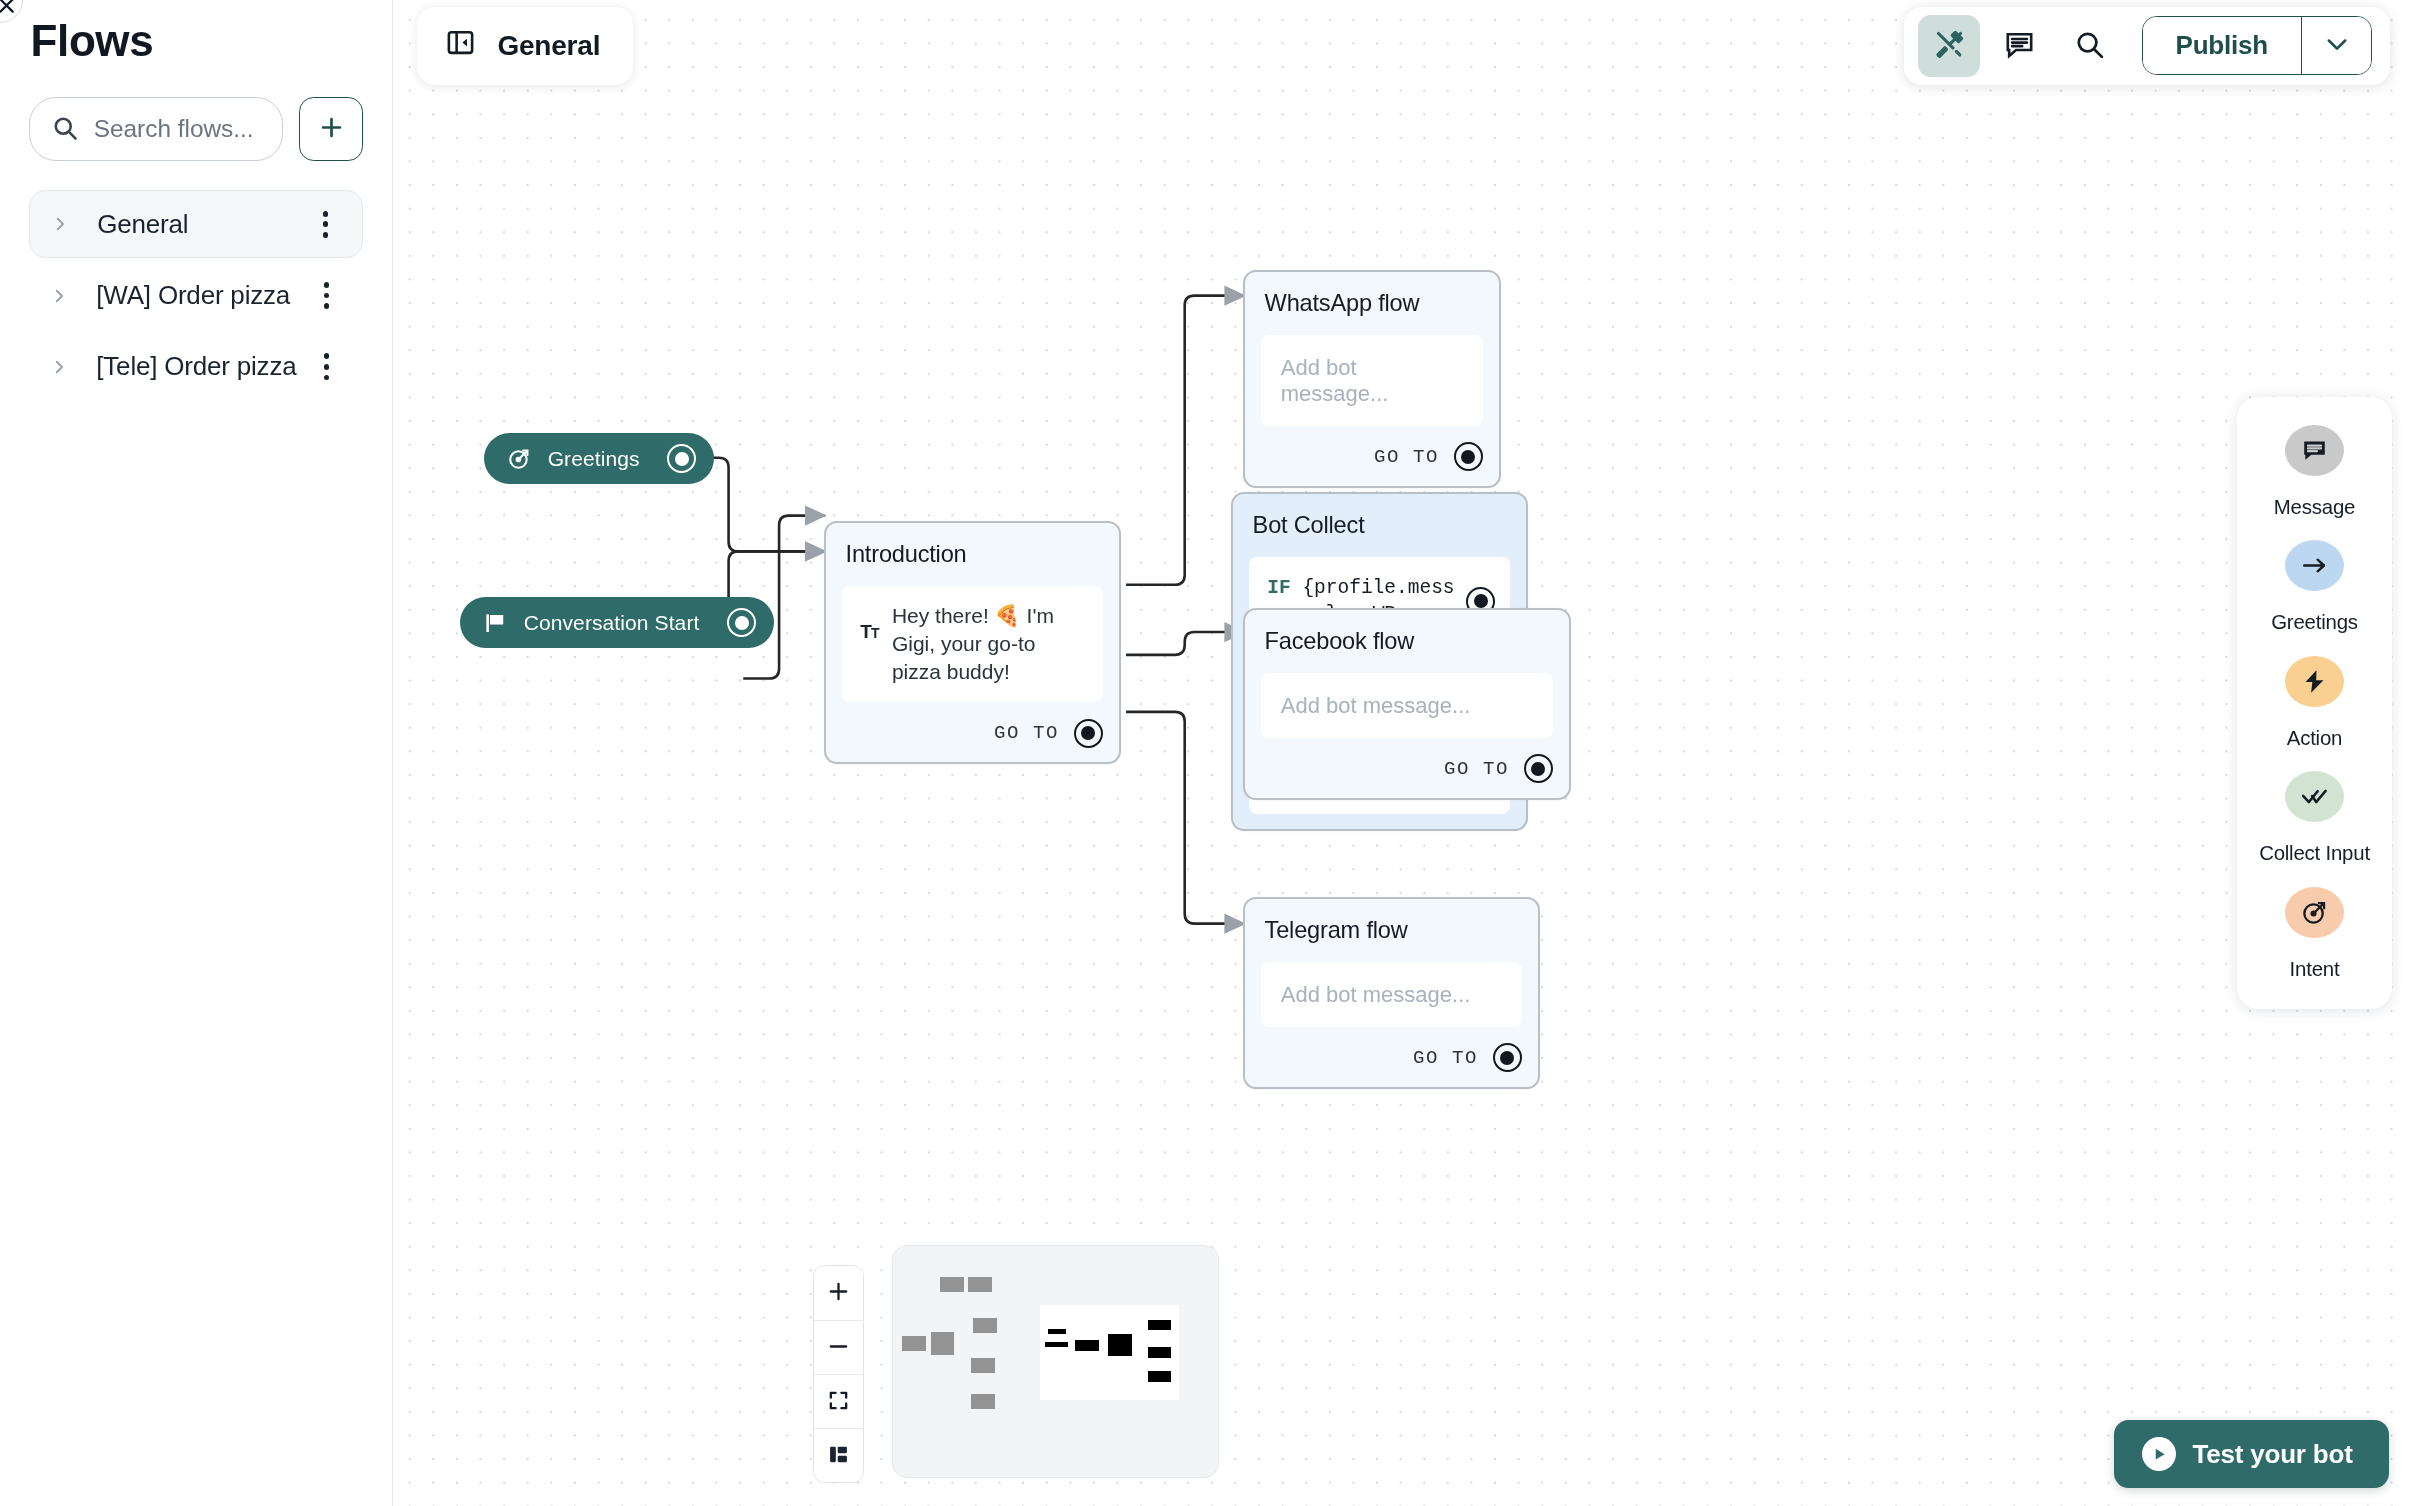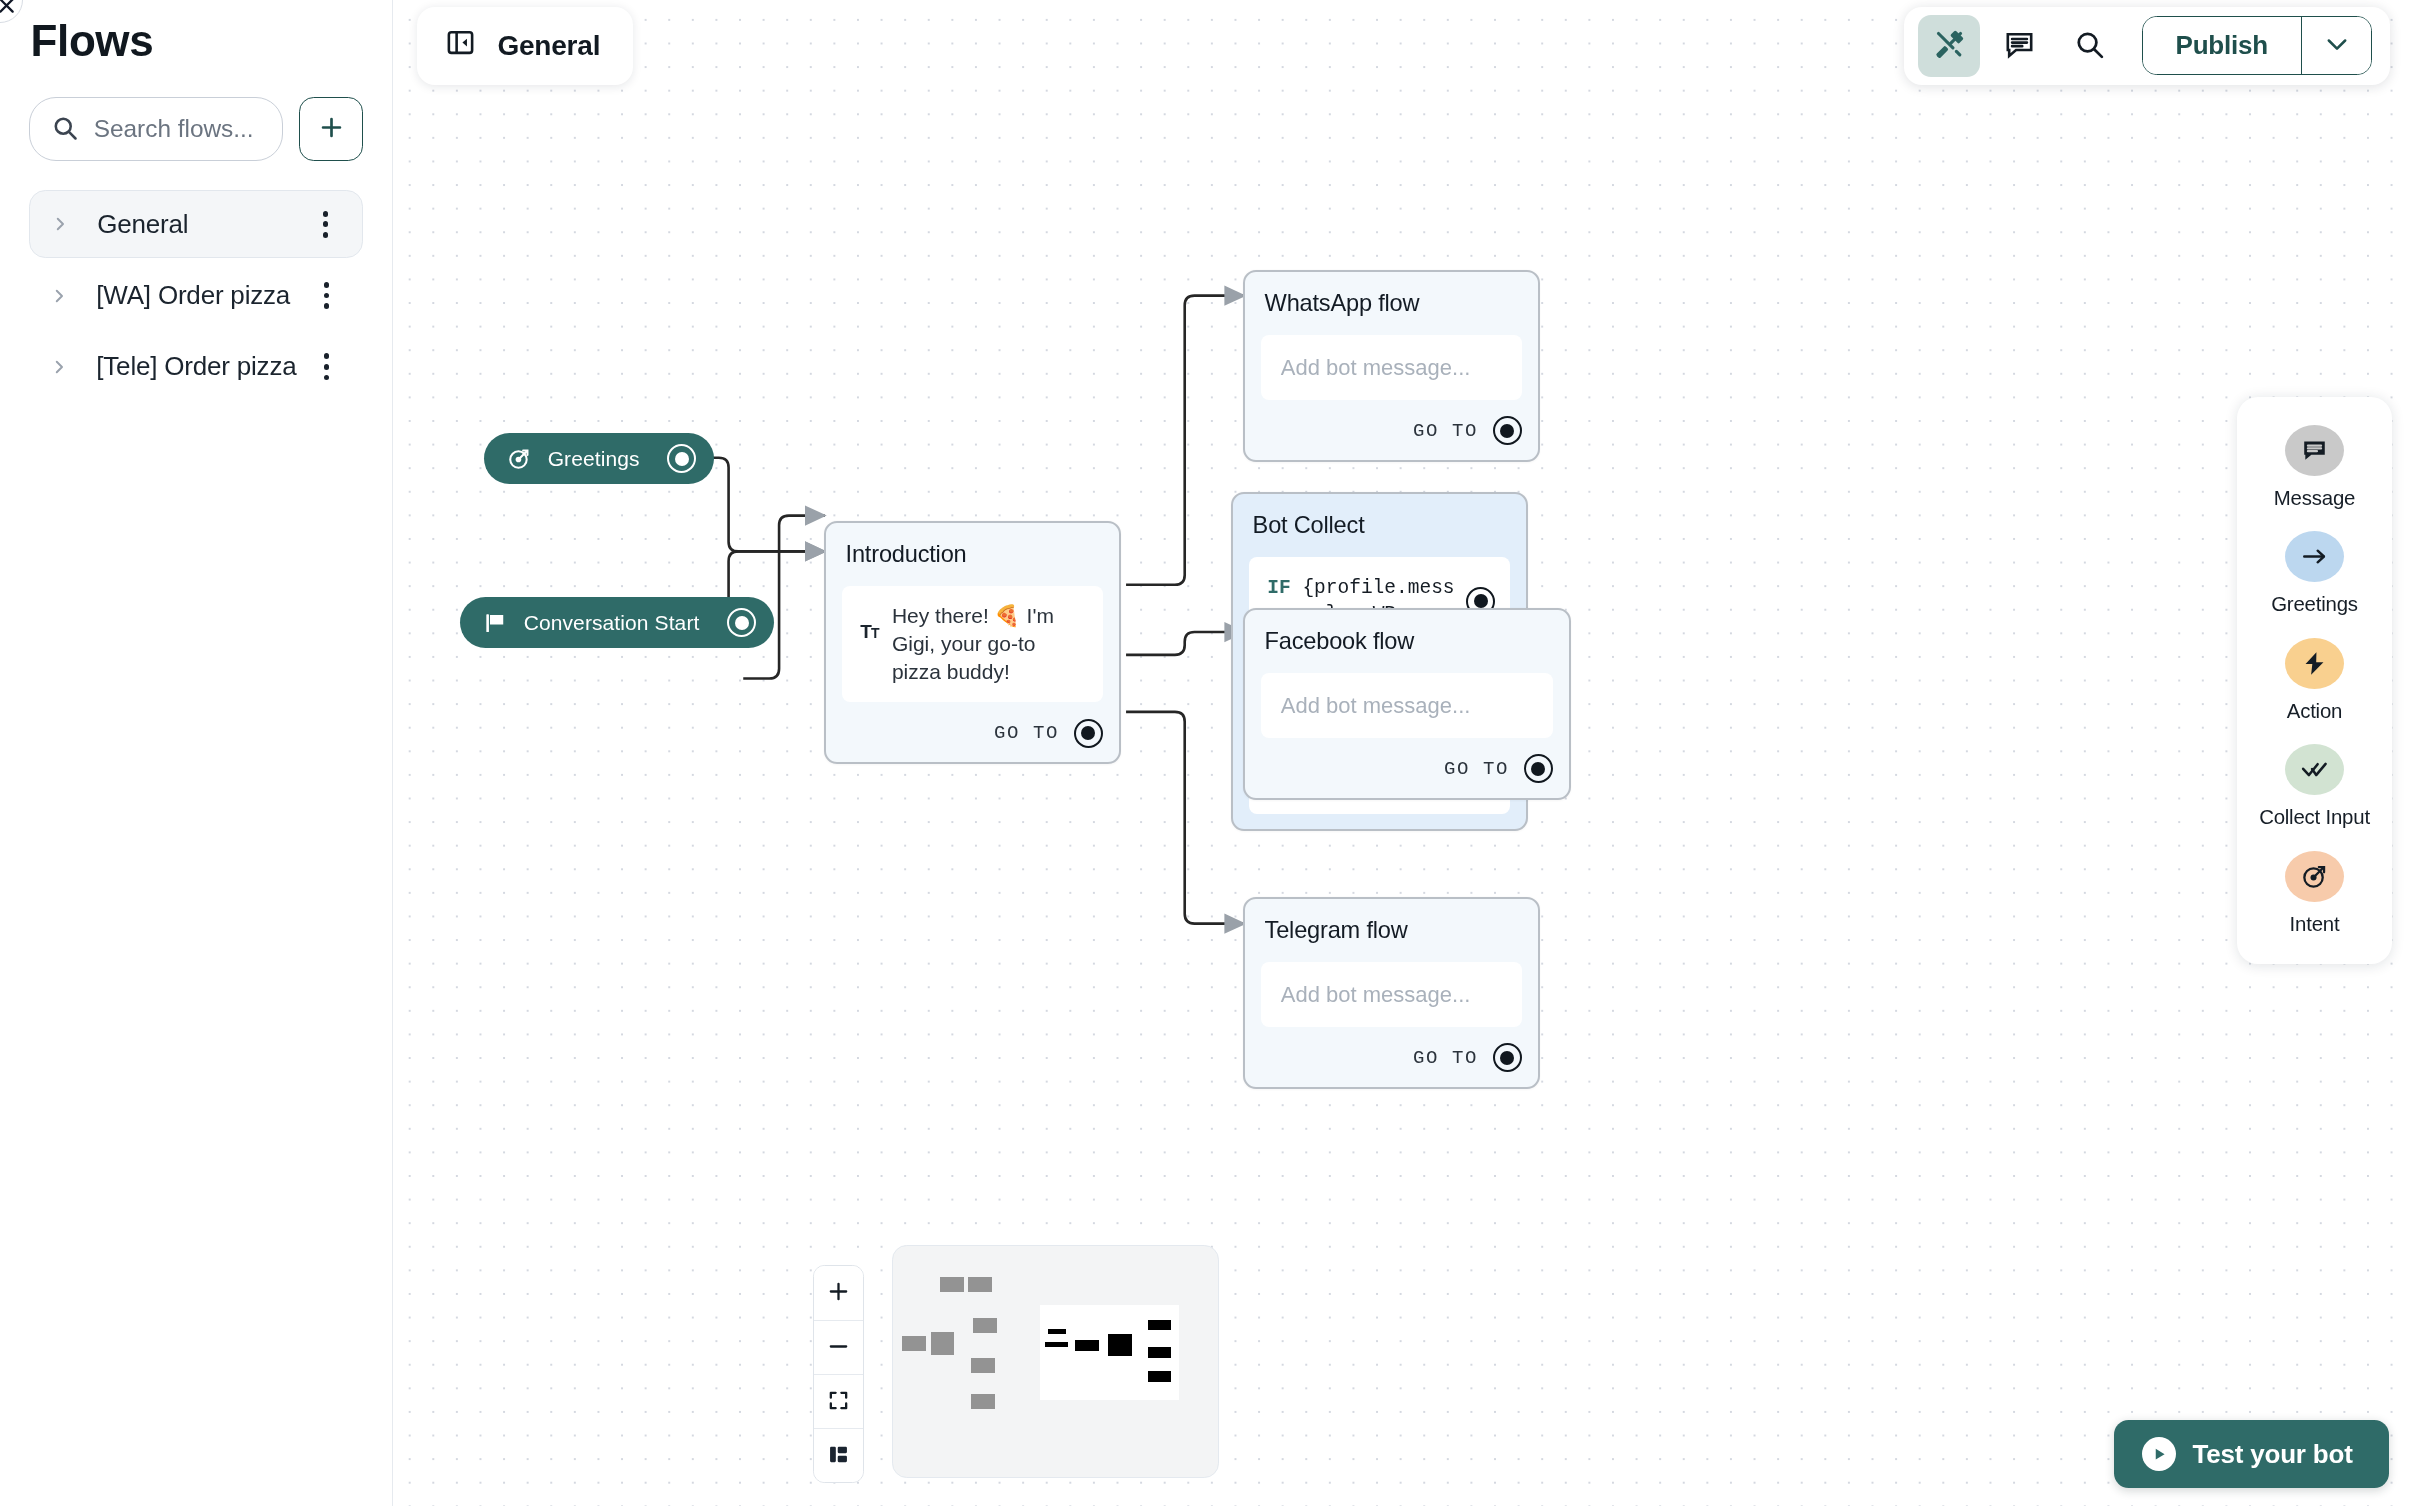--- a/index.html
+++ b/index.html
@@ -170,21 +170,21 @@
   .cond-row .port { color: #11181f; margin-left: 11.4px; }
 
   
   .palette {
     position: absolute; right: 21px; top: 397px; z-index: 22;
     width: 155px; background: #fff; border-radius: 21px;
     box-shadow: 0 1.6px 13px rgba(20,30,50,.12);
     padding: 28px 0 28px 0;
     display: flex; flex-direction: column; align-items: center; gap: 21px;
   }
-  .pal-item { display:flex; flex-direction: column; align-items:center; gap: 11px; cursor: pointer; width: 100%; }
+  .pal-item { display:flex; flex-direction: column; align-items:center; gap: 20px; cursor: pointer; width: 100%; }
   .pal-bubble { width: 59px; height: 51px; border-radius: 50%; display:flex; align-items:center; justify-content:center; }
   .pal-bubble svg { width: 29px; height: 29px; }
   .pal-label { font-size: 20.4px; color: #161e27; text-align:center; line-height: 1.15; letter-spacing:-0.2px;}
 
   
   .zoom-ctl {
     position: absolute; left: 420px; bottom: 23px; z-index: 22;
     width: 51px; background:#fff; border: 1.6px solid #dfe4ea; border-radius: 11.4px;
     overflow: hidden;
   }
@@ -444,21 +444,21 @@
             <span class="cond-text"><span class="kw">ELSE</span></span>
             <span class="port">
                 <i></i>
               </span>
           </div>
 
         </div>
       </div>
     </div>
 
-    <div class="node" style="left:850px; top:270px; width:297px;">
+    <div class="node" style="left:850px; top:270px; width:258px;">
       <div class="card">
         <div class="card-title">WhatsApp flow</div>
         <div class="placeholder">Add bot message...</div>
         <div class="goto-row">
           <span class="lbl">GO TO</span>
           <span class="port">
               <i></i>
             </span>
         </div>
       </div>

